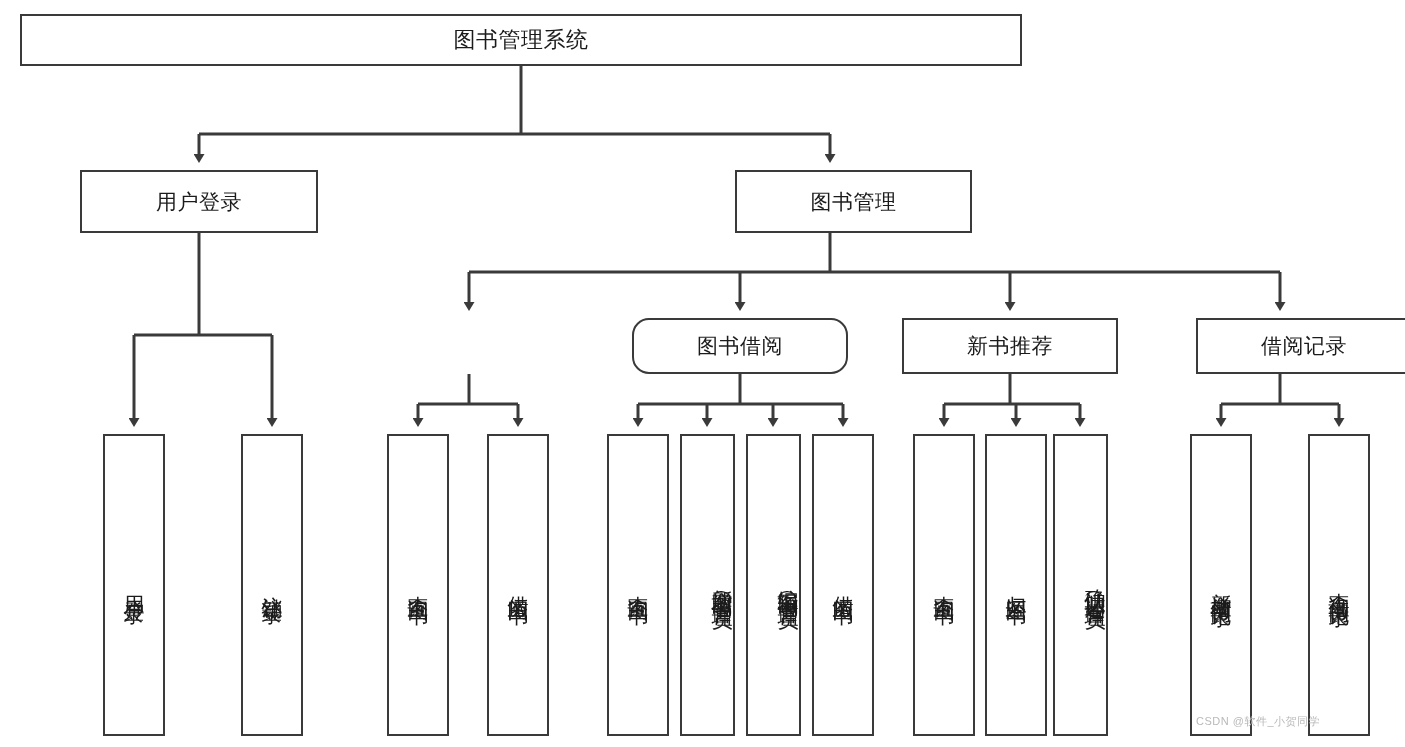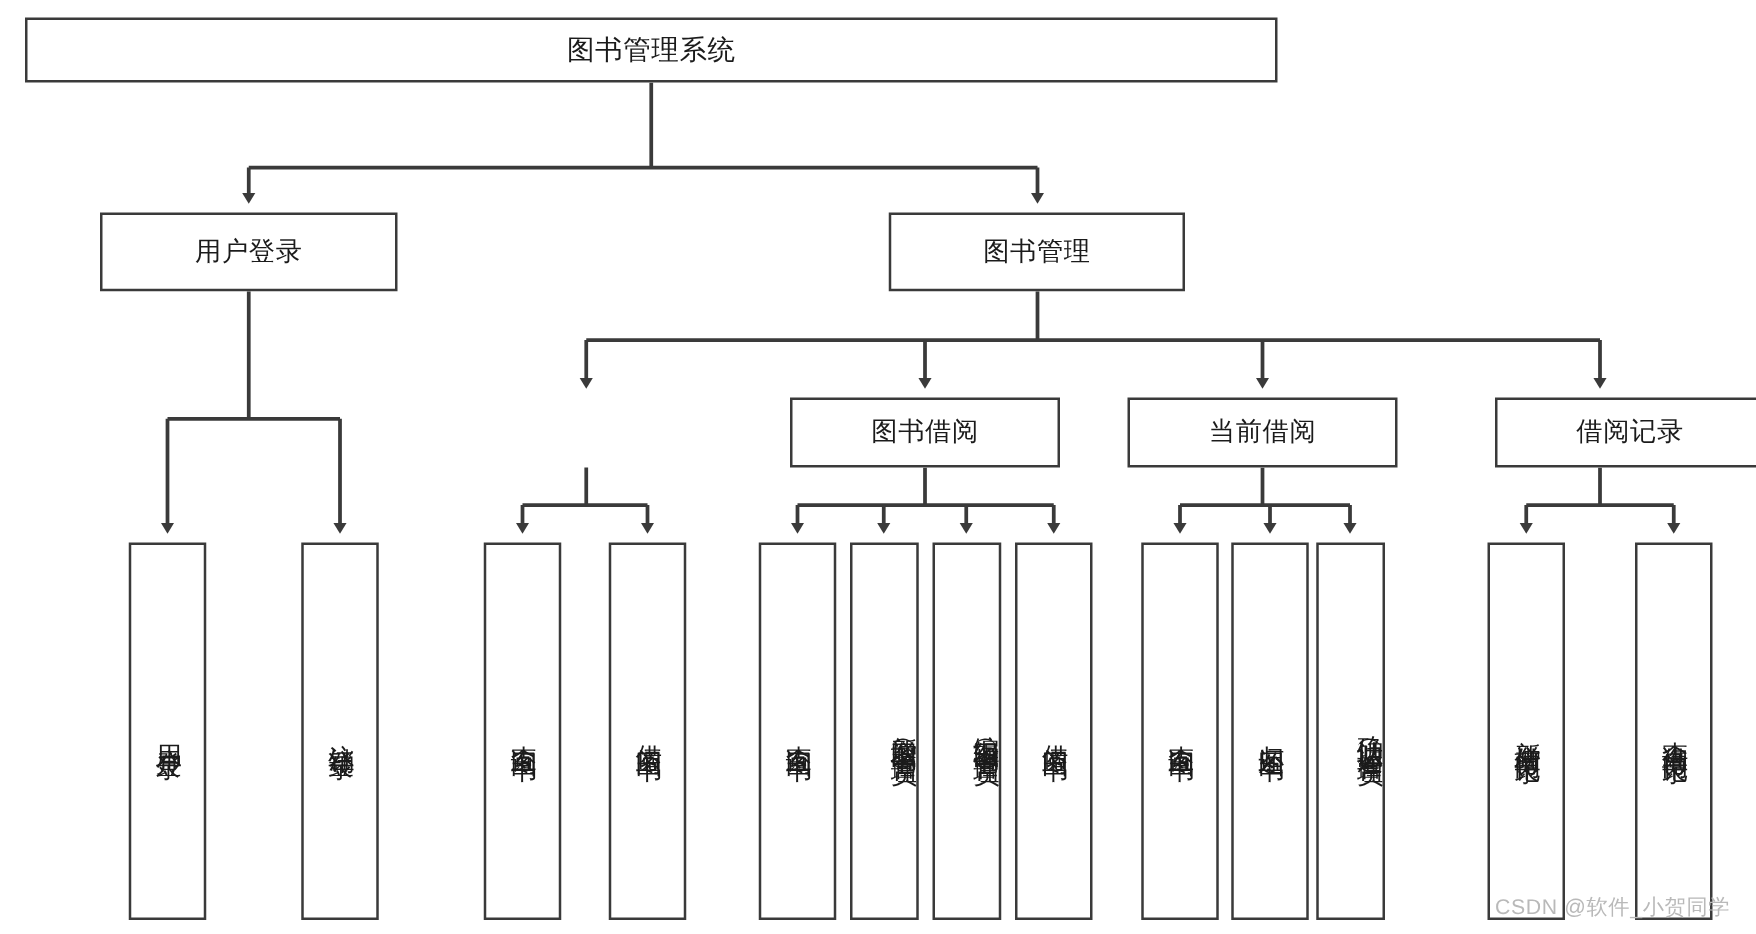--- a/index.html
+++ b/index.html
@@ -56,21 +56,21 @@
     align-items: flex-start;
     justify-content: center;
   }
   .node.v > .vtxt {
     writing-mode: vertical-rl;
     text-orientation: upright;
     white-space: nowrap;
   }
   .watermark {
     position: absolute;
-    font-size: 17px;
+    font-size: 11px;
     color: #b9b9b9;
     white-space: nowrap;
     z-index: 5;
     letter-spacing: 0.5px;
   }
 </style>
 </head>
 <body>
 
 <div id="canvas">
@@ -128,29 +128,29 @@
     </g>
   </svg>
 
   <div class="node h root" style="left:20px; top:14px; width:1002px; height:52px;">
     <span>图书管理系统</span>
   </div>
 
   <div class="node h" style="left:80px; top:170px; width:238px; height:63px;">
     <span>用户登录</span>
   </div>
-  <div class="node h" style="left:711px; top:170px; width:237px; height:63px;">
+  <div class="node h" style="left:735px; top:170px; width:237px; height:63px;">
     <span>图书管理</span>
   </div>
 
-  <div class="node h" style="left:632px; top:318px; width:216px; height:56px;">
+  <div class="node h" style="left:632px; top:318px; width:216px; height:56px;border-radius:17px;">
     <span>图书借阅</span>
   </div>
   <div class="node h" style="left:902px; top:318px; width:216px; height:56px;">
-    <span>当前借阅</span>
+    <span>新书推荐</span>
   </div>
   <div class="node h" style="left:1172px; top:318px; width:216px; height:56px;margin-left:24px;">
     <span>借阅记录</span>
   </div>
 
   <div class="node v" style="left:103px; top:434px; width:62px; height:302px; align-items:center;">
     <span class="vtxt">用户登录</span>
   </div>
   <div class="node v" style="left:241px; top:434px; width:62px; height:302px; align-items:center;">
     <span class="vtxt">注销登录</span>

